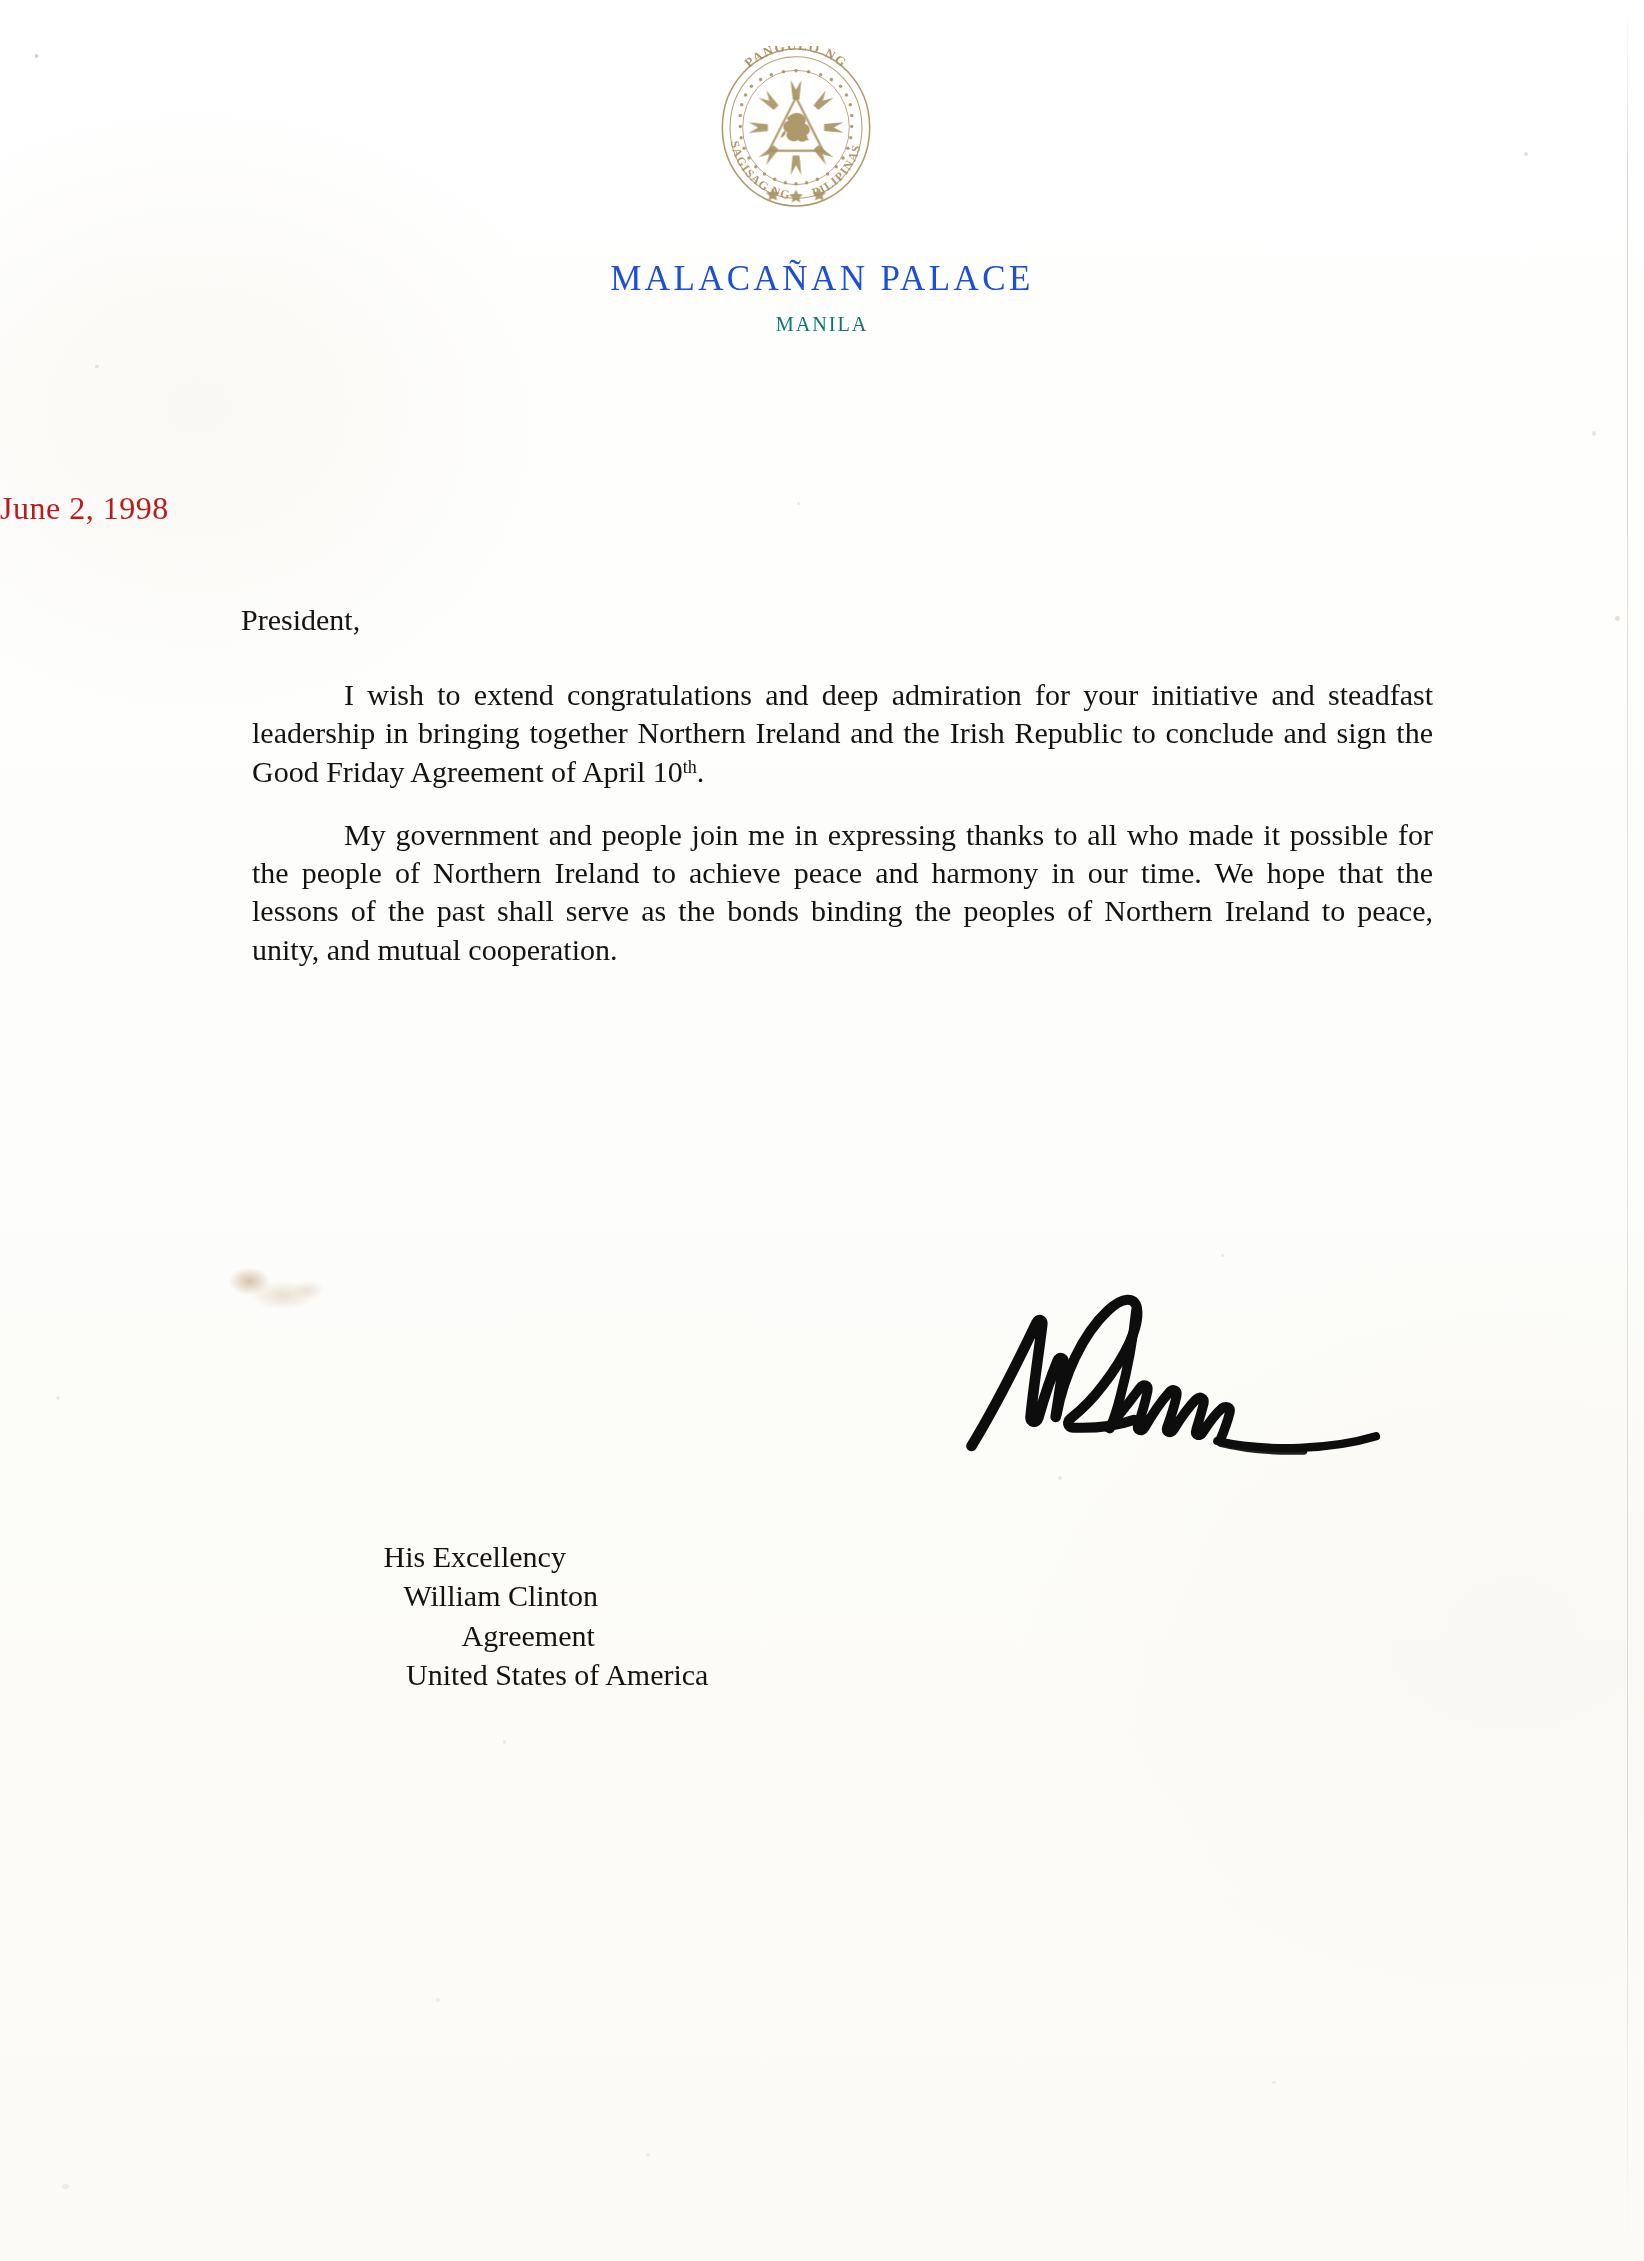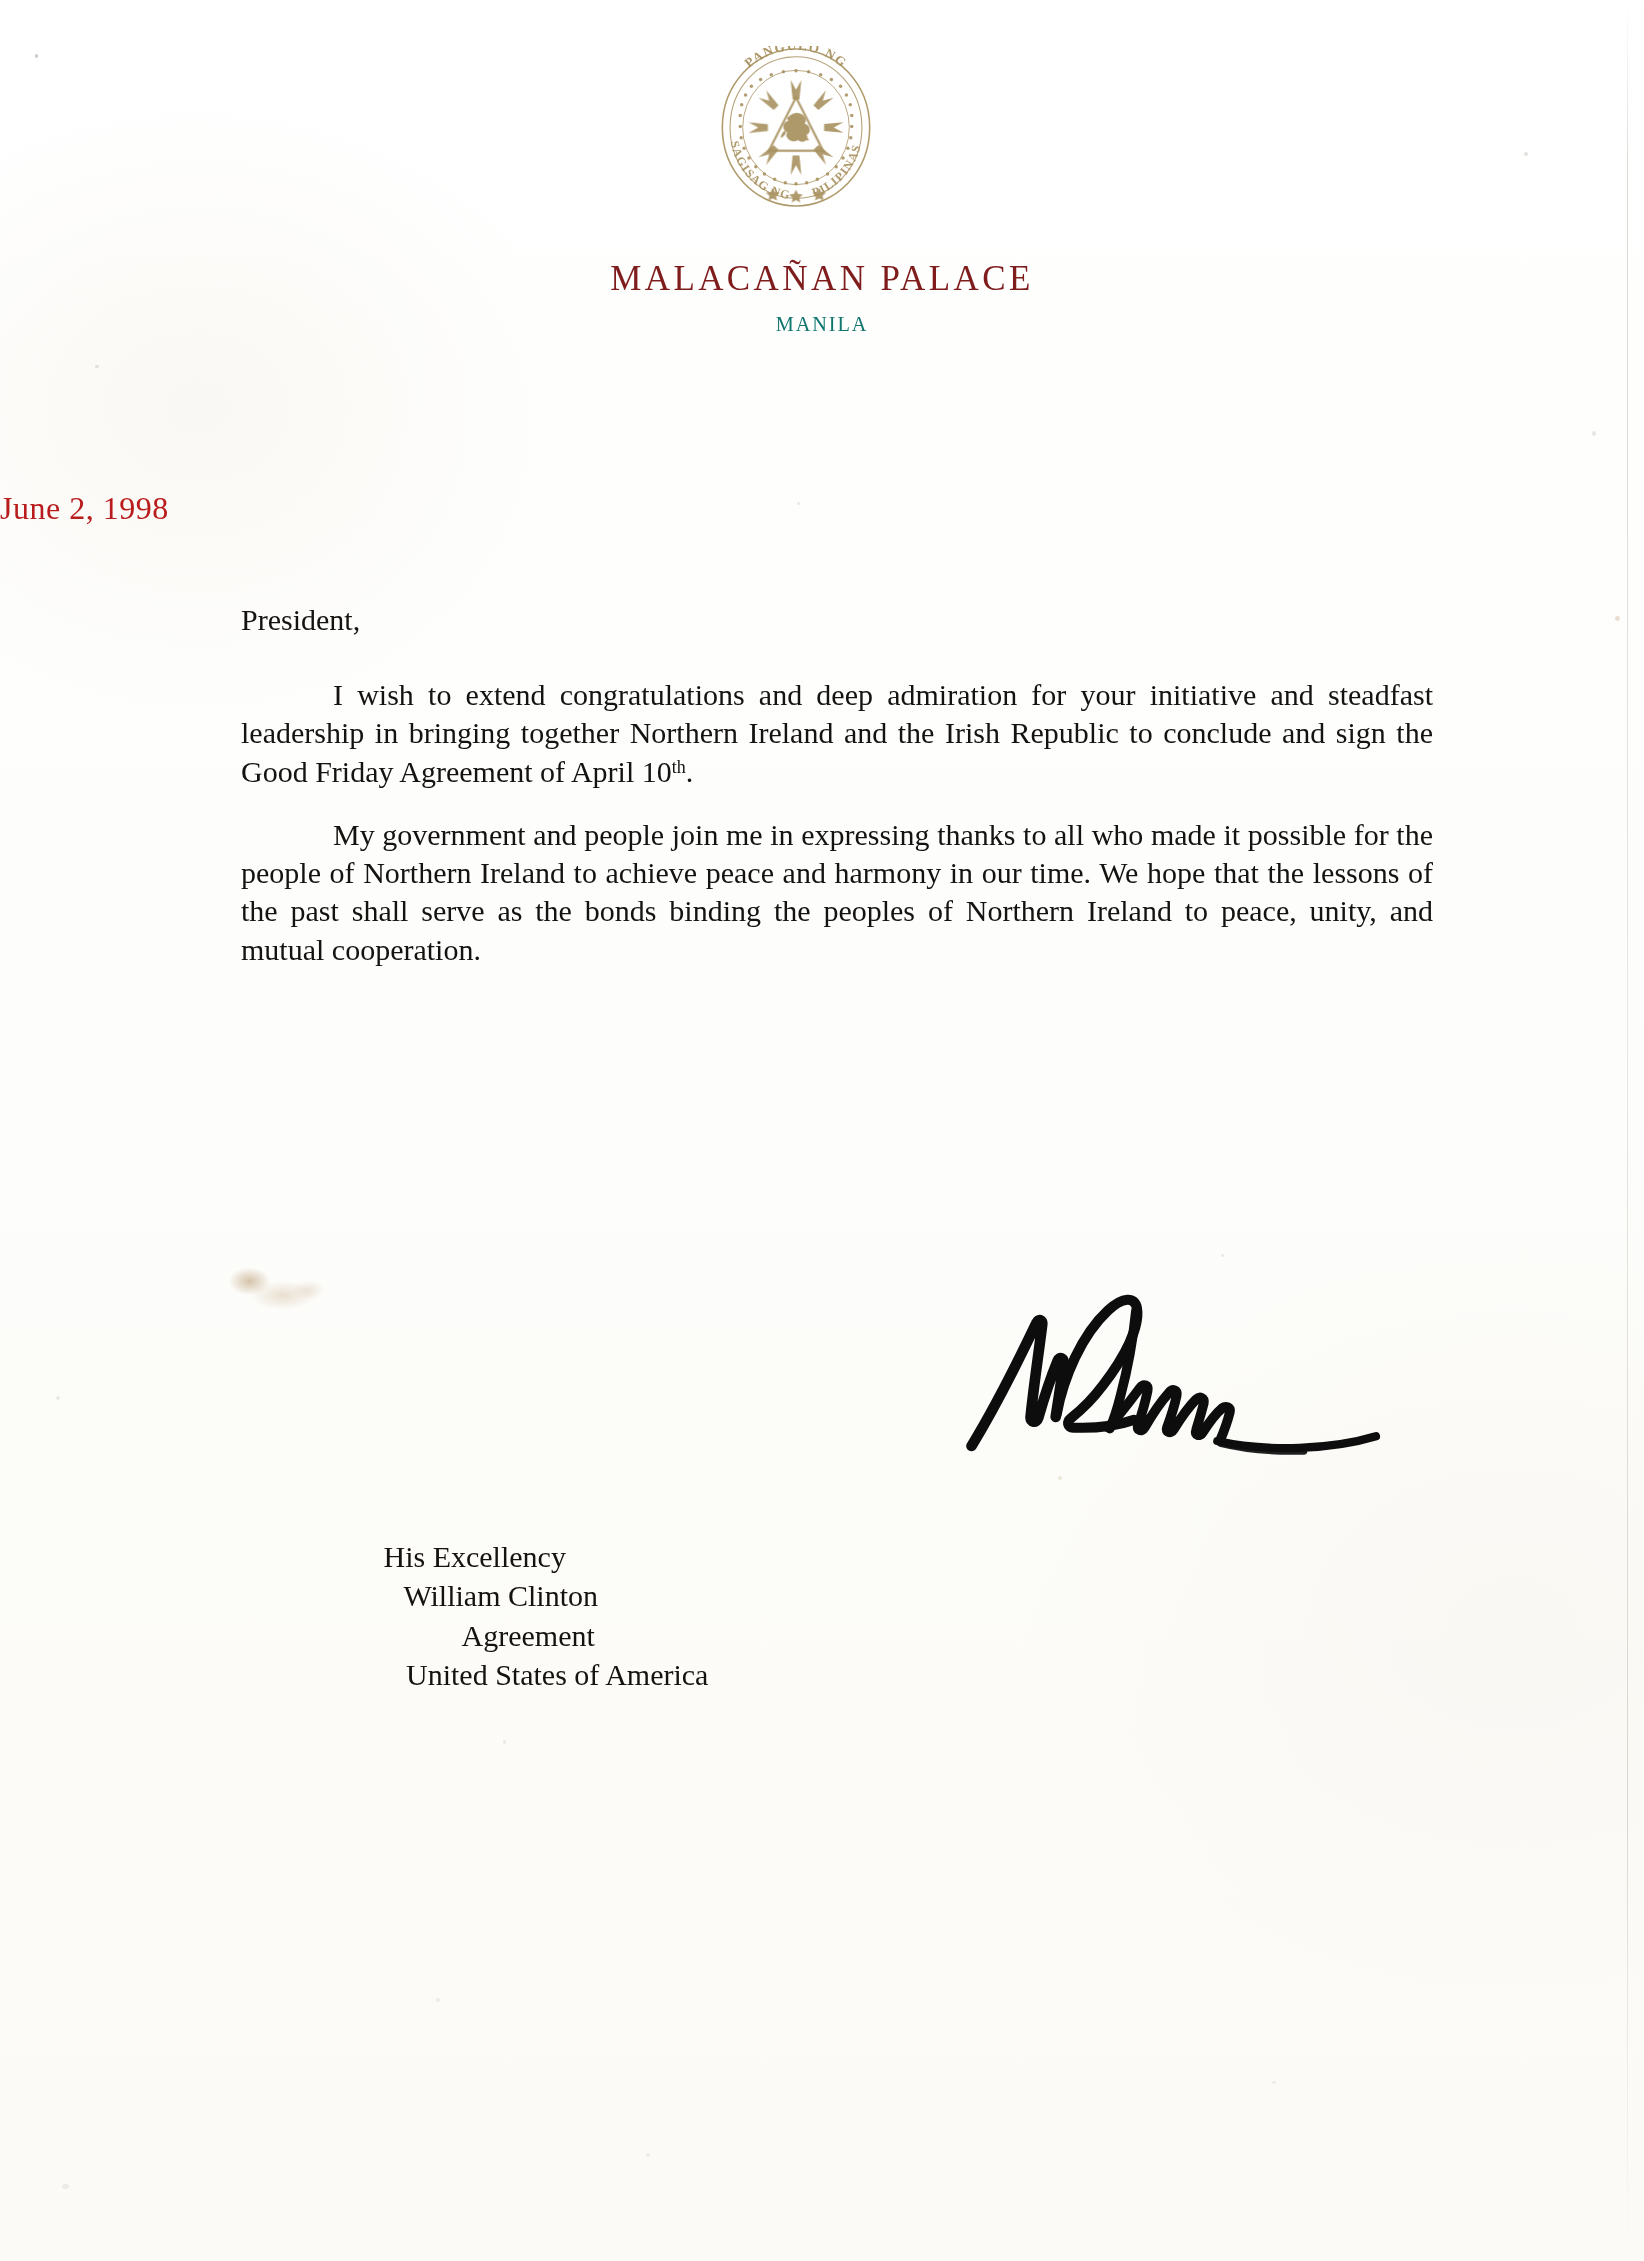--- a/index.html
+++ b/index.html
@@ -90,21 +90,21 @@
     left: 0;
     right: 0;
     top: 261px;
     text-align: center;
   }
   .lh-palace {
     font-size: 35px;
     letter-spacing: 3.4px;
     font-weight: 400;
     line-height: 1;
-    color: #7f1d1d;
+    color: #1d4ed8;
     font-family: "Liberation Serif", "DejaVu Serif", serif;
   }
   .lh-city {
     margin-top: 16.5px;
     font-size: 20.3px;
     letter-spacing: 1.9px;
     color: #0f766e;
   }
 
   
@@ -131,21 +131,21 @@
     line-height: 1;
     margin-bottom: 41px;
     color: #151310;
   }
   .para {
     font-size: 30px;
     line-height: 1.275;
     text-align: justify;
     text-justify: inter-word;
     text-indent: 92px;
-    margin: 0 0 25px 0;
+    margin: 0 0 25px 11px;
     color: #151310;
     hyphens: none;
   }
   .para.last { margin-bottom: 0; }
   .para sup {
     font-size: 0.60em;
     vertical-align: 0.48em;
     line-height: 0;
   }
 

